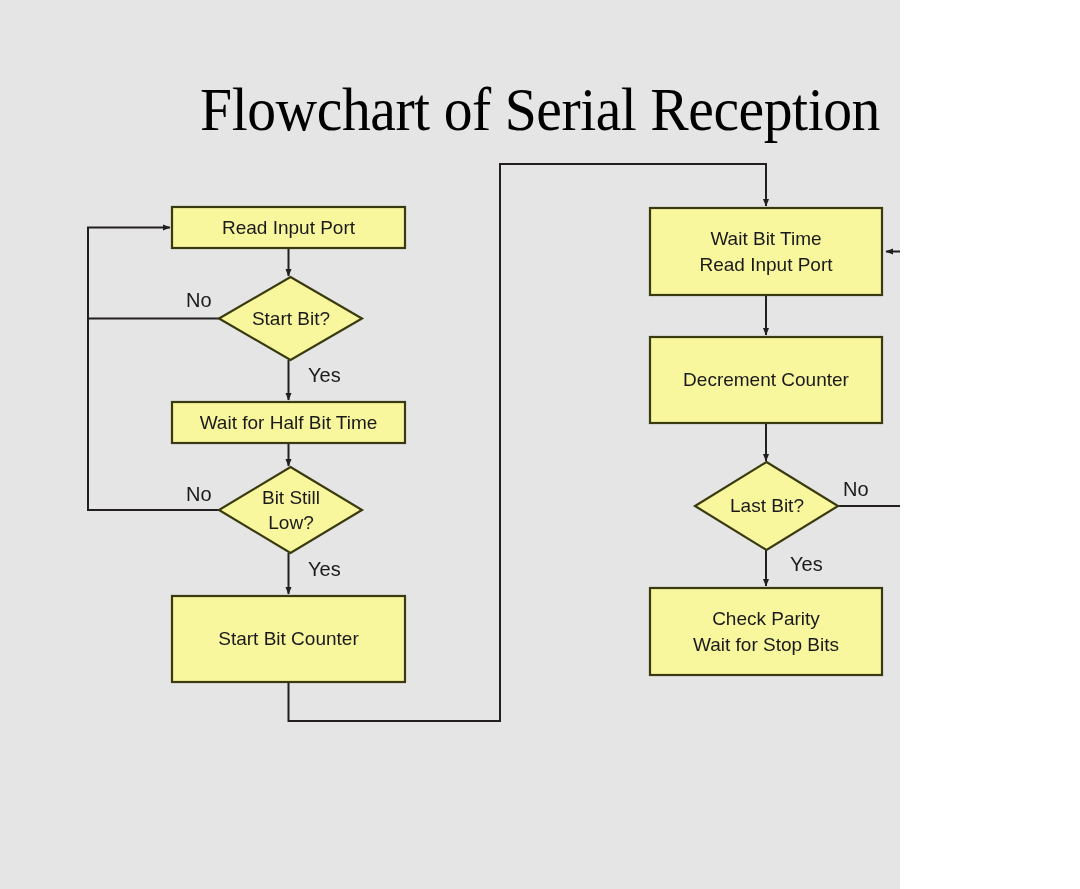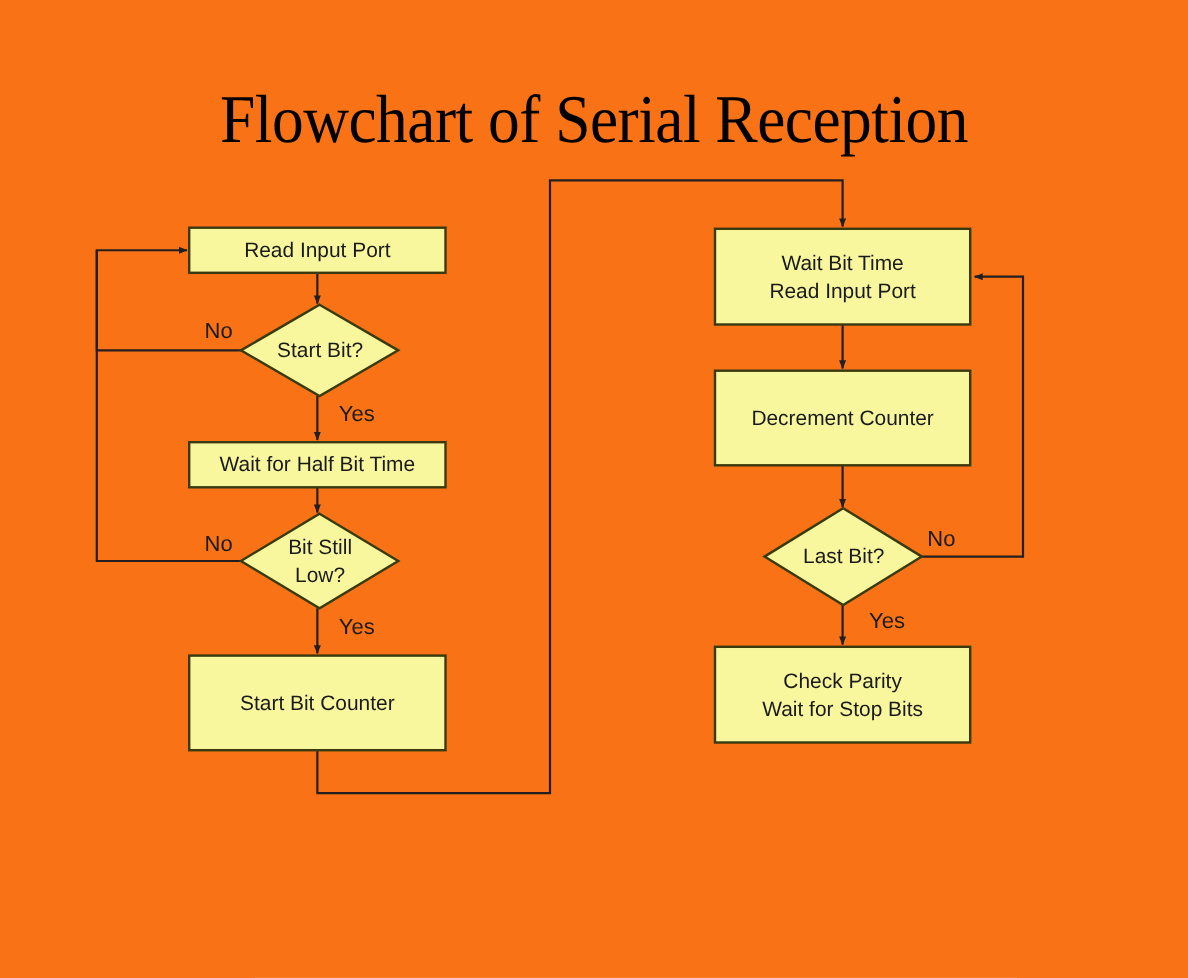--- a/index.html
+++ b/index.html
@@ -2,23 +2,23 @@
 <html><head>
 <meta charset="utf-8">
 <style>
   html, body {
     margin: 0;
     padding: 0;
     background: #ffffff;
   }
   #page {
     position: relative;
-    width: 1080px;
+    width: 900px;
     height: 889px;
-    background: #f97316;
+    background: #e5e5e5;
     overflow: hidden;
     font-family: "Liberation Sans", sans-serif;
   }
   #title {
     position: absolute;
     left: 0;
     top: 78px;
     width: 1080px;
     text-align: center;
     font-family: "Liberation Serif", serif;

